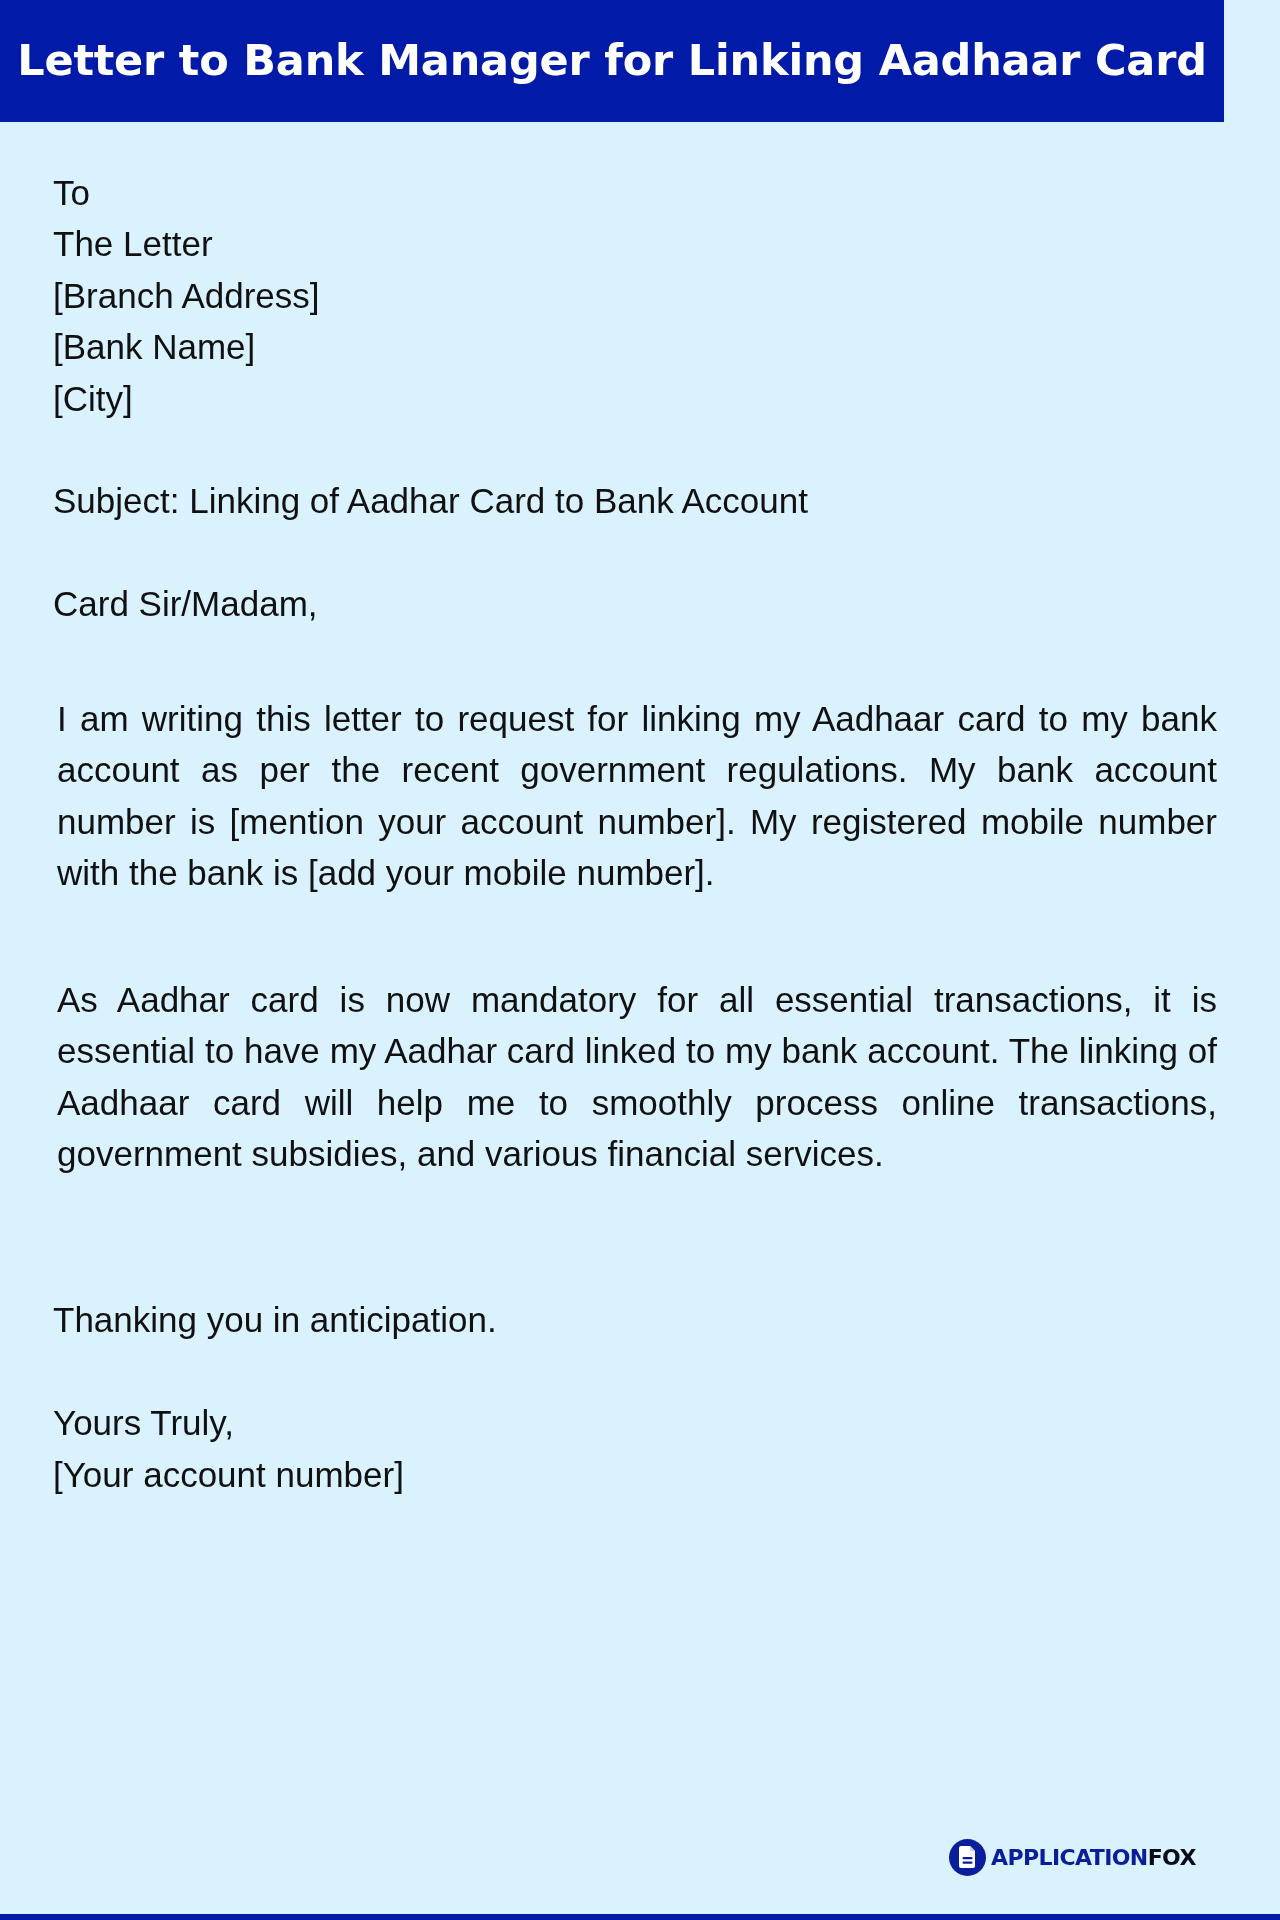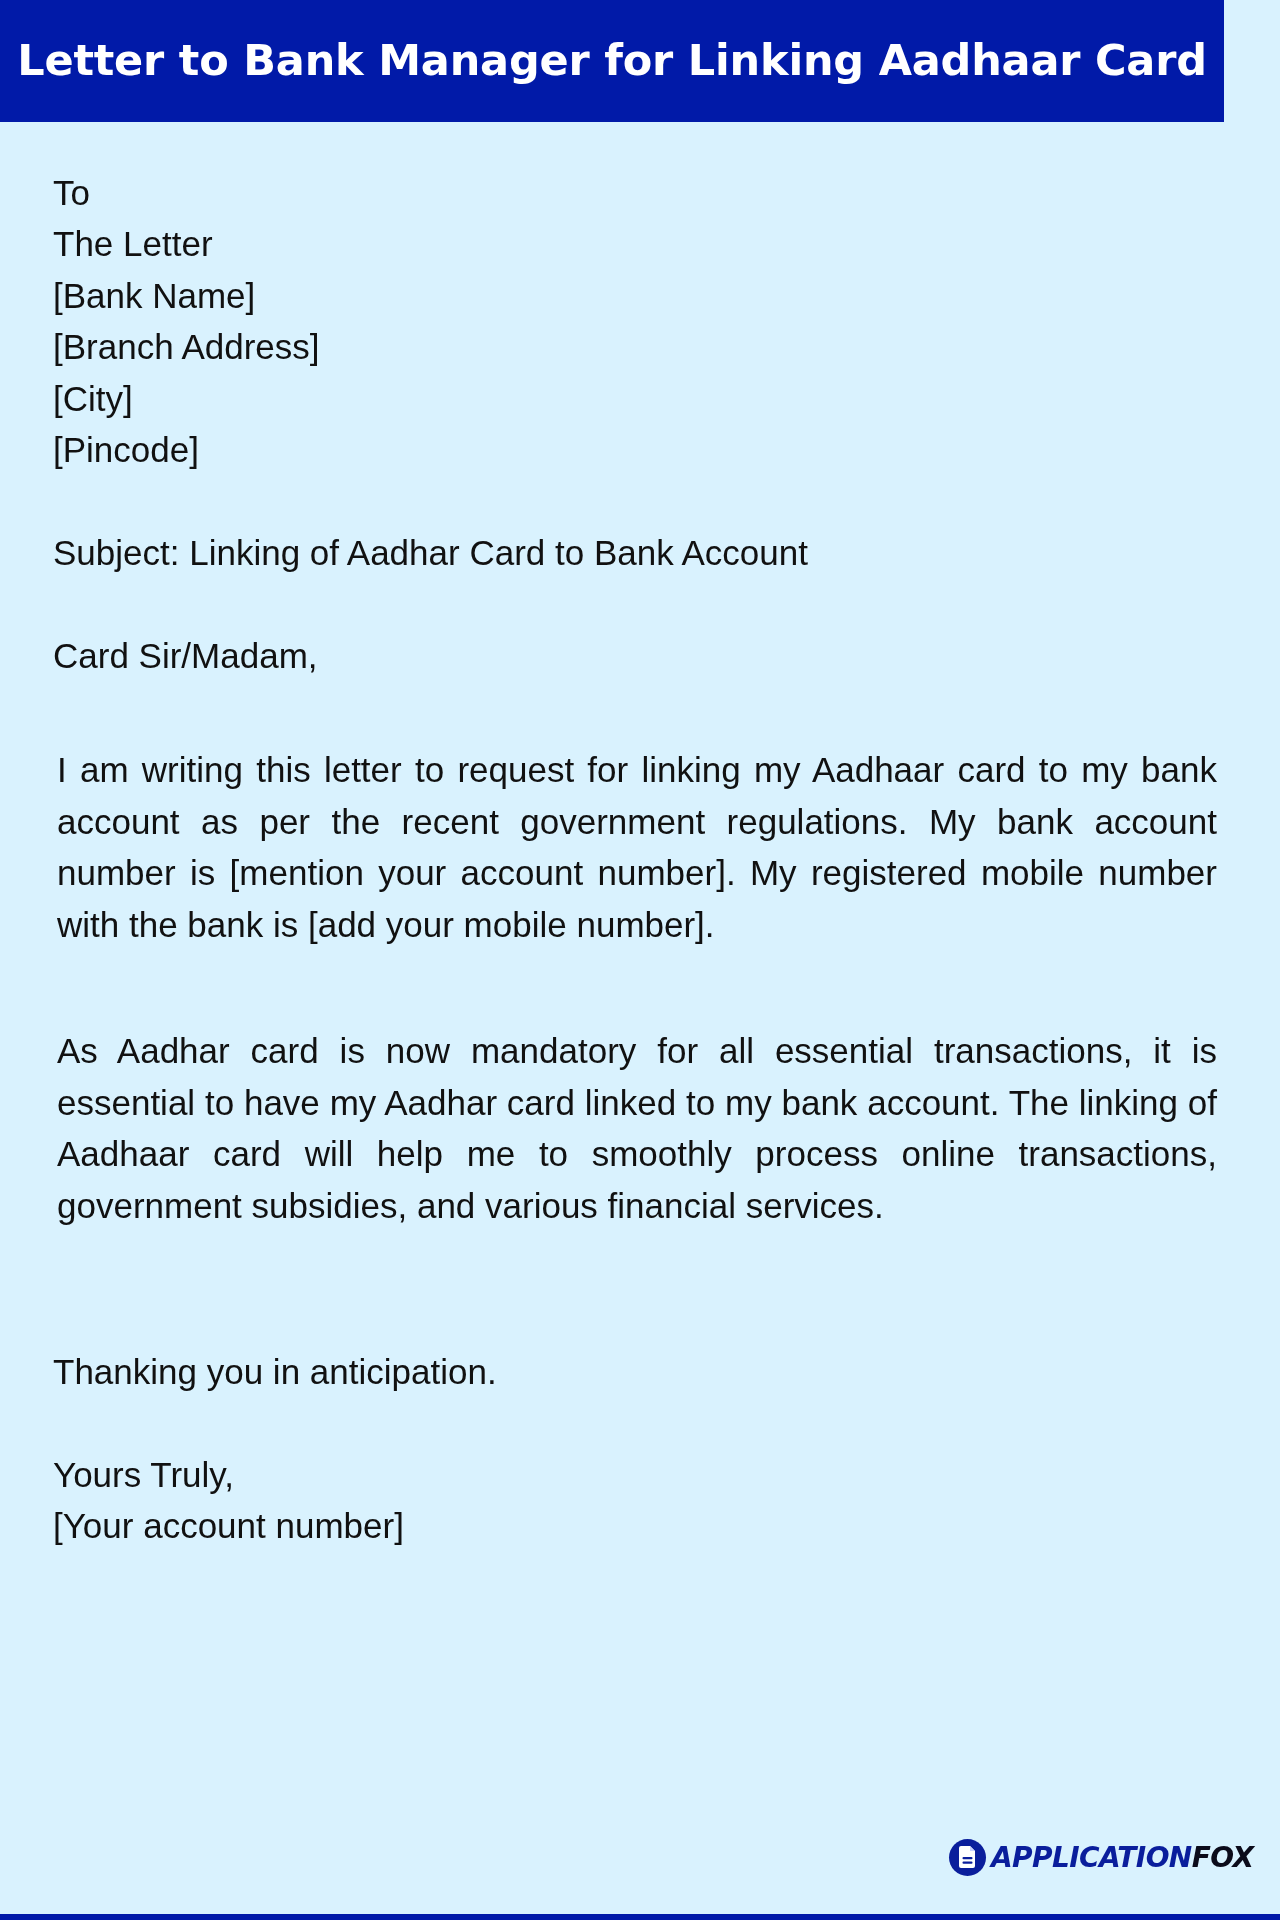--- a/index.html
+++ b/index.html
@@ -72,22 +72,21 @@
     border-radius: 50%;
     background: #0a1e9c;
     display: flex;
     align-items: center;
     justify-content: center;
     margin-right: 5px;
   }
   .logo-text {
     font-family: "DejaVu Sans", sans-serif;
     font-weight: bold;
-    font-style: italic;
-    font-size: 28px;
+    font-size: 22px;
     letter-spacing: -0.6px;
     white-space: nowrap;
   }
   .logo-text .a { color: #0a1e9c; }
   .logo-text .b { color: #0b0b1a; }
   .bottom-bar {
     position: absolute;
     left: 0;
     top: 1914px;
     width: 1280px;
@@ -99,24 +98,23 @@
 <body>
 
 <div class="header">
   <div class="header-title">Letter to Bank Manager for Linking Aadhaar Card</div>
 </div>
 
 <div class="letter">
   <div>
     <span class="line">To</span>
     <span class="line">The Letter</span>
+    <span class="line">[Branch Address]</span>
     <span class="line">[Bank Name]</span>
-    <span class="line">[Branch Address]</span>
     <span class="line">[City]</span>
-    <span class="line">[Pincode]</span>
   </div>
   <span class="blank"></span>
   <span class="line">Subject: Linking of Aadhar Card to Bank Account</span>
   <span class="blank"></span>
   <span class="line">Card Sir/Madam,</span>
   <span class="blank"></span>
   <p class="para">I am writing this letter to request for linking my Aadhaar card to my bank account as per the recent government regulations. My bank account number is [mention your account number]. My registered mobile number with the bank is [add your mobile number].</p>
   <span class="blank"></span>
   <p class="para">As Aadhar card is now mandatory for all essential transactions, it is essential to have my Aadhar card linked to my bank account. The linking of Aadhaar card will help me to smoothly process online transactions, government subsidies, and various financial services.</p>
   <span class="blank"></span>

